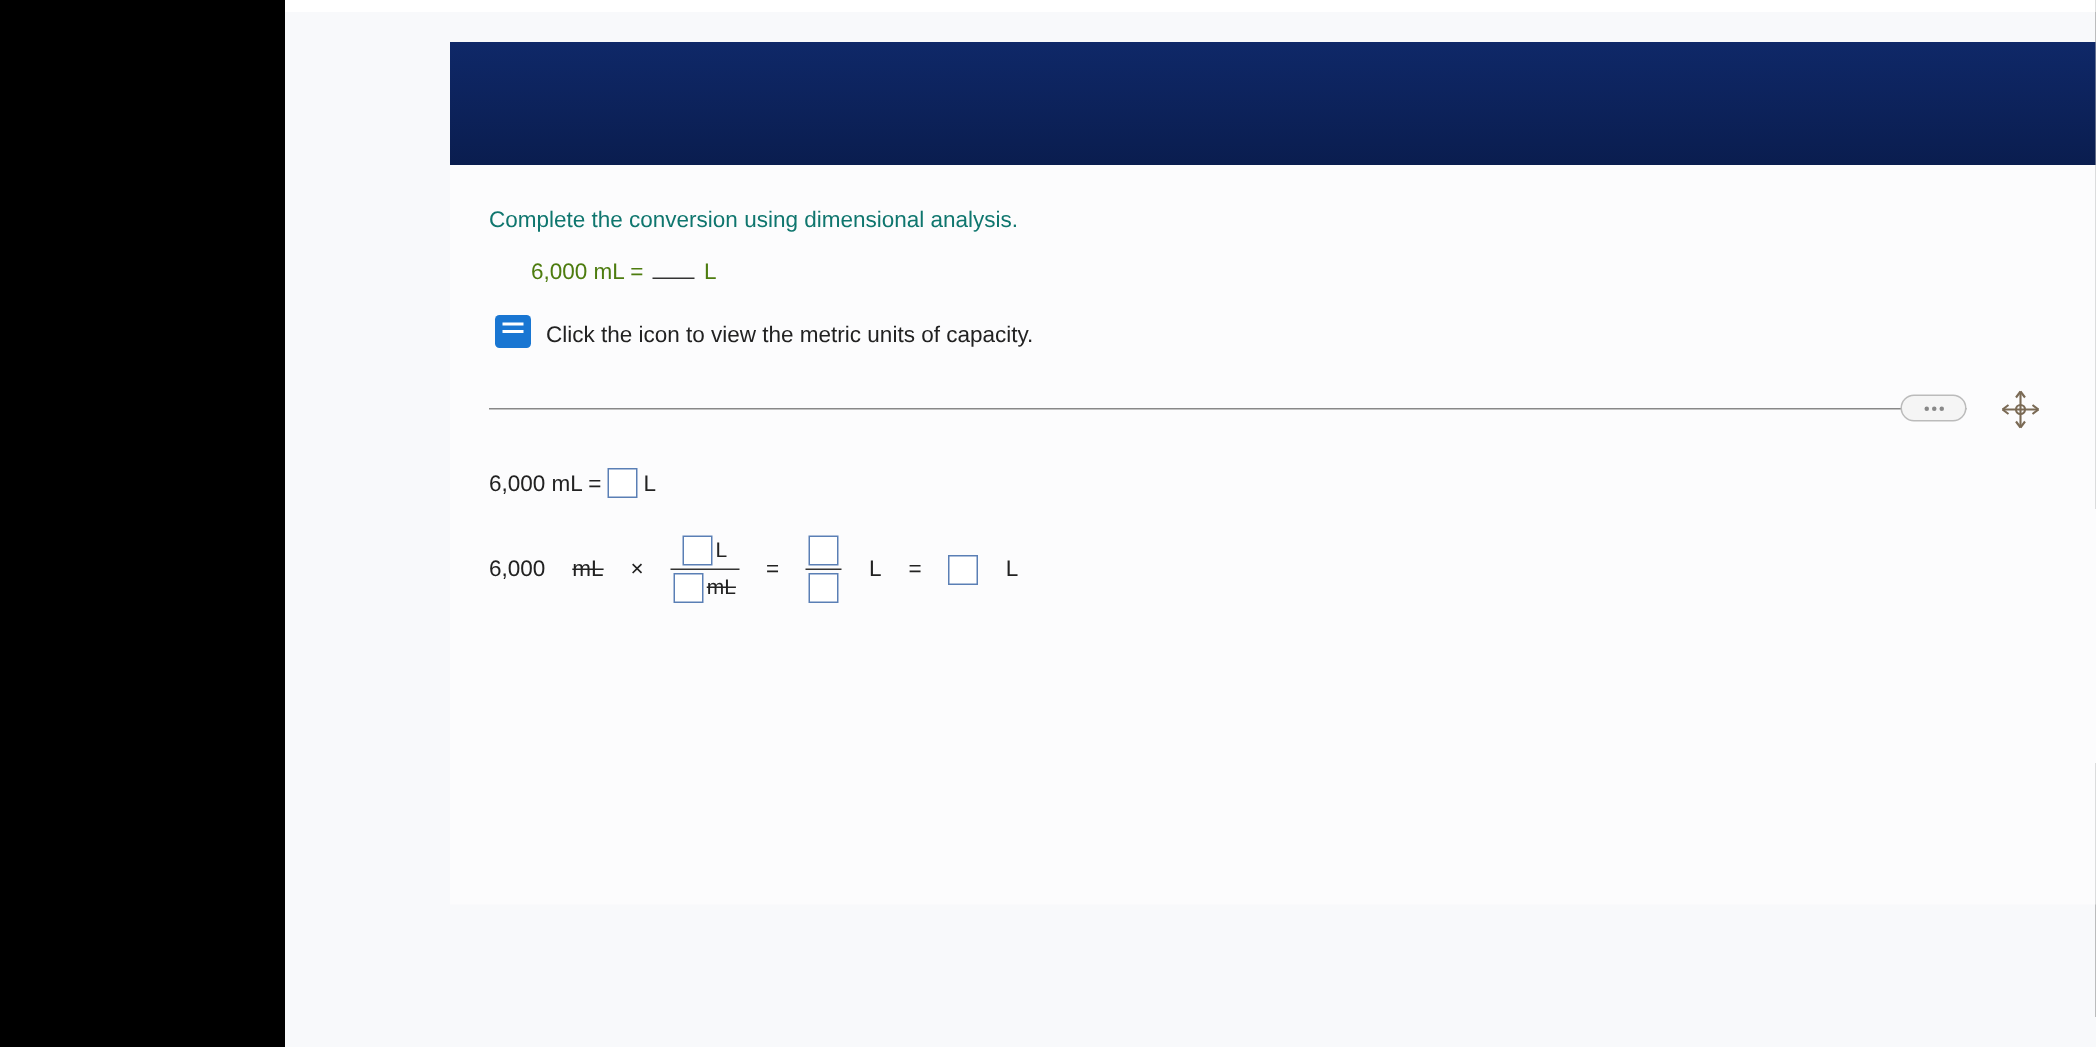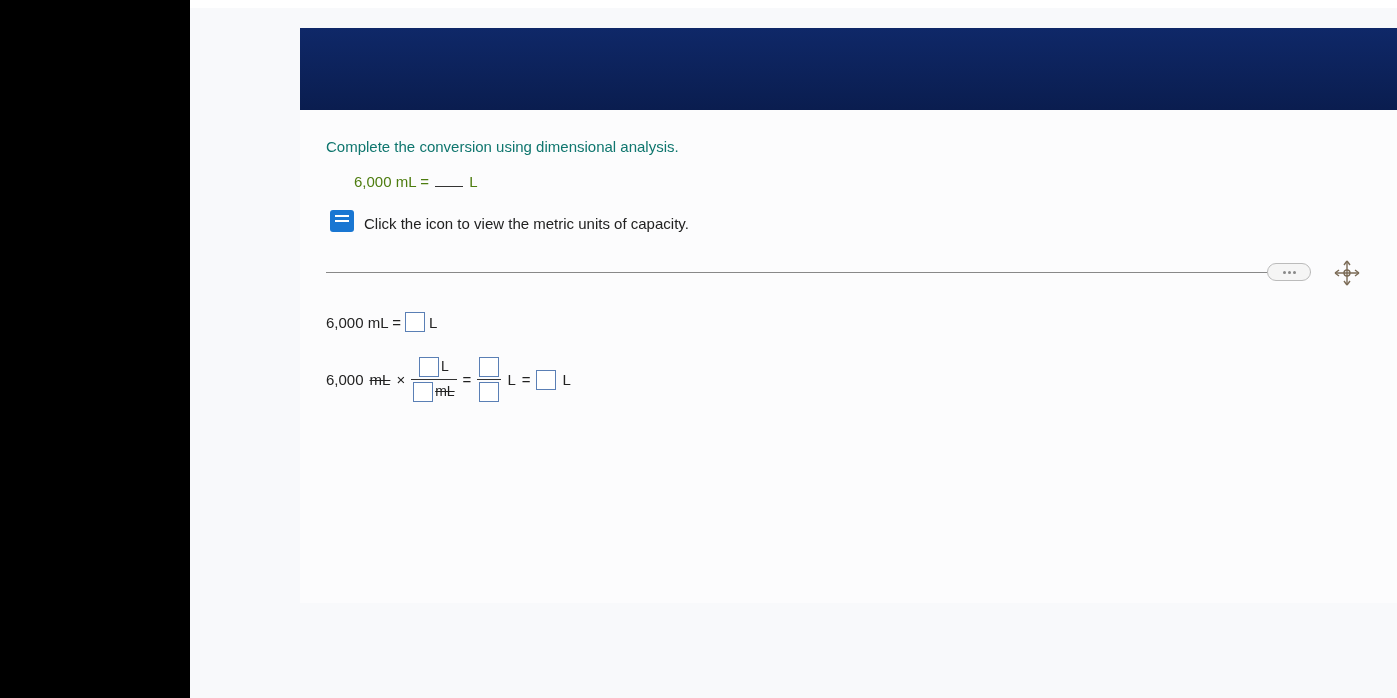--- a/index.html
+++ b/index.html
@@ -158,21 +158,21 @@
       display: inline-block;
       width: 20px;
       height: 20px;
       border: 1px solid #5a7fb5;
       background: #fff;
       vertical-align: middle;
     }
     .ans-line2 {
       display: flex;
       align-items: center;
-      gap: 6px;
+      gap: 18px;
       text-align: center;
     }
     .strike {
       text-decoration: line-through;
       text-decoration-thickness: 1px;
     }
     .frac {
       display: inline-flex;
       flex-direction: column;
       align-items: center;

